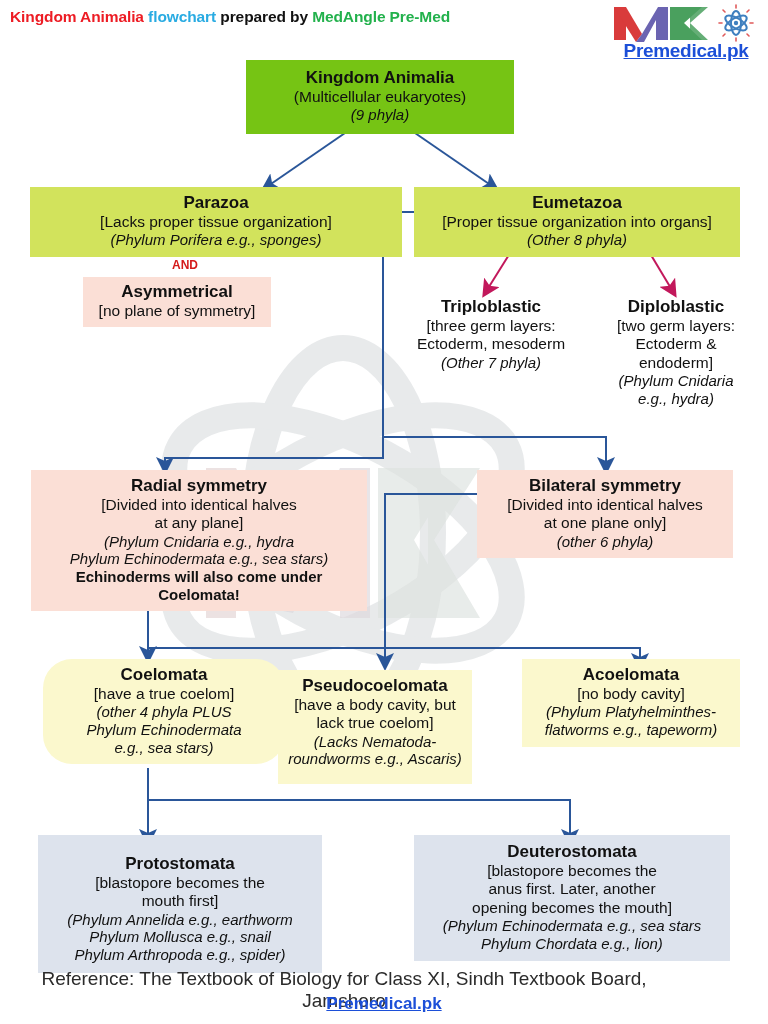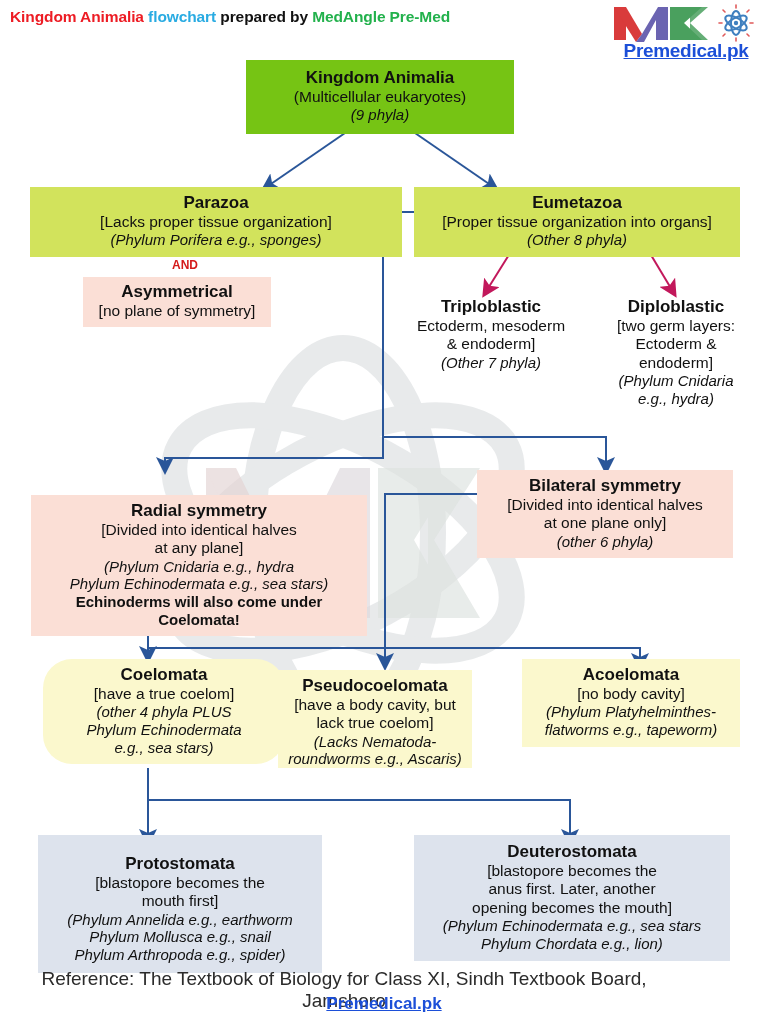--- a/index.html
+++ b/index.html
@@ -242,35 +242,35 @@
   </div>
 
   <div class="node fill-lime" style="left:414px; top:187px; width:326px; padding:6px 4px 8px;">
     <span class="t1">Eumetazoa</span>
     <span class="t2">[Proper tissue organization into organs]</span>
     <span class="t3">(Other 8 phyla)</span>
   </div>
 
   <div class="node fill-none" style="left:393px; top:297px; width:196px;">
     <span class="t1">Triploblastic</span>
+    <span class="t2">[three germ layers:</span>
     <span class="t2">Ectoderm, mesoderm</span>
-    <span class="t2">&amp; endoderm]</span>
     <span class="t3">(Other 7 phyla)</span>
   </div>
 
   <div class="node fill-none" style="left:592px; top:297px; width:168px;">
     <span class="t1">Diploblastic</span>
     <span class="t2">[two germ layers:</span>
     <span class="t2">Ectoderm &amp;</span>
     <span class="t2">endoderm]</span>
     <span class="t3">(Phylum Cnidaria</span>
     <span class="t3">e.g., hydra)</span>
   </div>
 
-  <div class="node fill-pink" style="left:31px; top:495px; width:336px; padding:6px 4px 8px;">
+  <div class="node fill-pink" style="left:31px; top:470px; width:336px; padding:6px 4px 8px;">
     <span class="t1">Radial symmetry</span>
     <span class="t2">[Divided into identical halves</span>
     <span class="t2">at any plane]</span>
     <span class="t3">(Phylum Cnidaria e.g., hydra</span>
     <span class="t3">Phylum Echinodermata e.g., sea stars)</span>
     <span class="t4">Echinoderms will also come under</span>
     <span class="t4">Coelomata!</span>
   </div>
 
   <div class="node fill-pink" style="left:477px; top:470px; width:256px; padding:6px 4px 8px;">
@@ -281,21 +281,21 @@
   </div>
 
   <div class="node fill-yellow" style="left:43px; top:659px; width:242px; padding:6px 4px 8px;border-radius:29px;">
     <span class="t1">Coelomata</span>
     <span class="t2">[have a true coelom]</span>
     <span class="t3">(other 4 phyla PLUS</span>
     <span class="t3">Phylum Echinodermata</span>
     <span class="t3">e.g., sea stars)</span>
   </div>
 
-  <div class="node fill-yellow" style="left:278px; top:670px; width:194px; padding:6px 4px 0;">
+  <div class="node fill-yellow" style="left:278px; top:670px; width:194px; padding:6px 4px 16px;">
     <span class="t1">Pseudocoelomata</span>
     <span class="t2">[have a body cavity, but</span>
     <span class="t2">lack true coelom]</span>
     <span class="t3">(Lacks Nematoda-</span>
     <span class="t3">roundworms e.g., Ascaris)</span>
   </div>
 
   <div class="node fill-yellow" style="left:522px; top:659px; width:218px; padding:6px 4px 8px;">
     <span class="t1">Acoelomata</span>
     <span class="t2">[no body cavity]</span>

